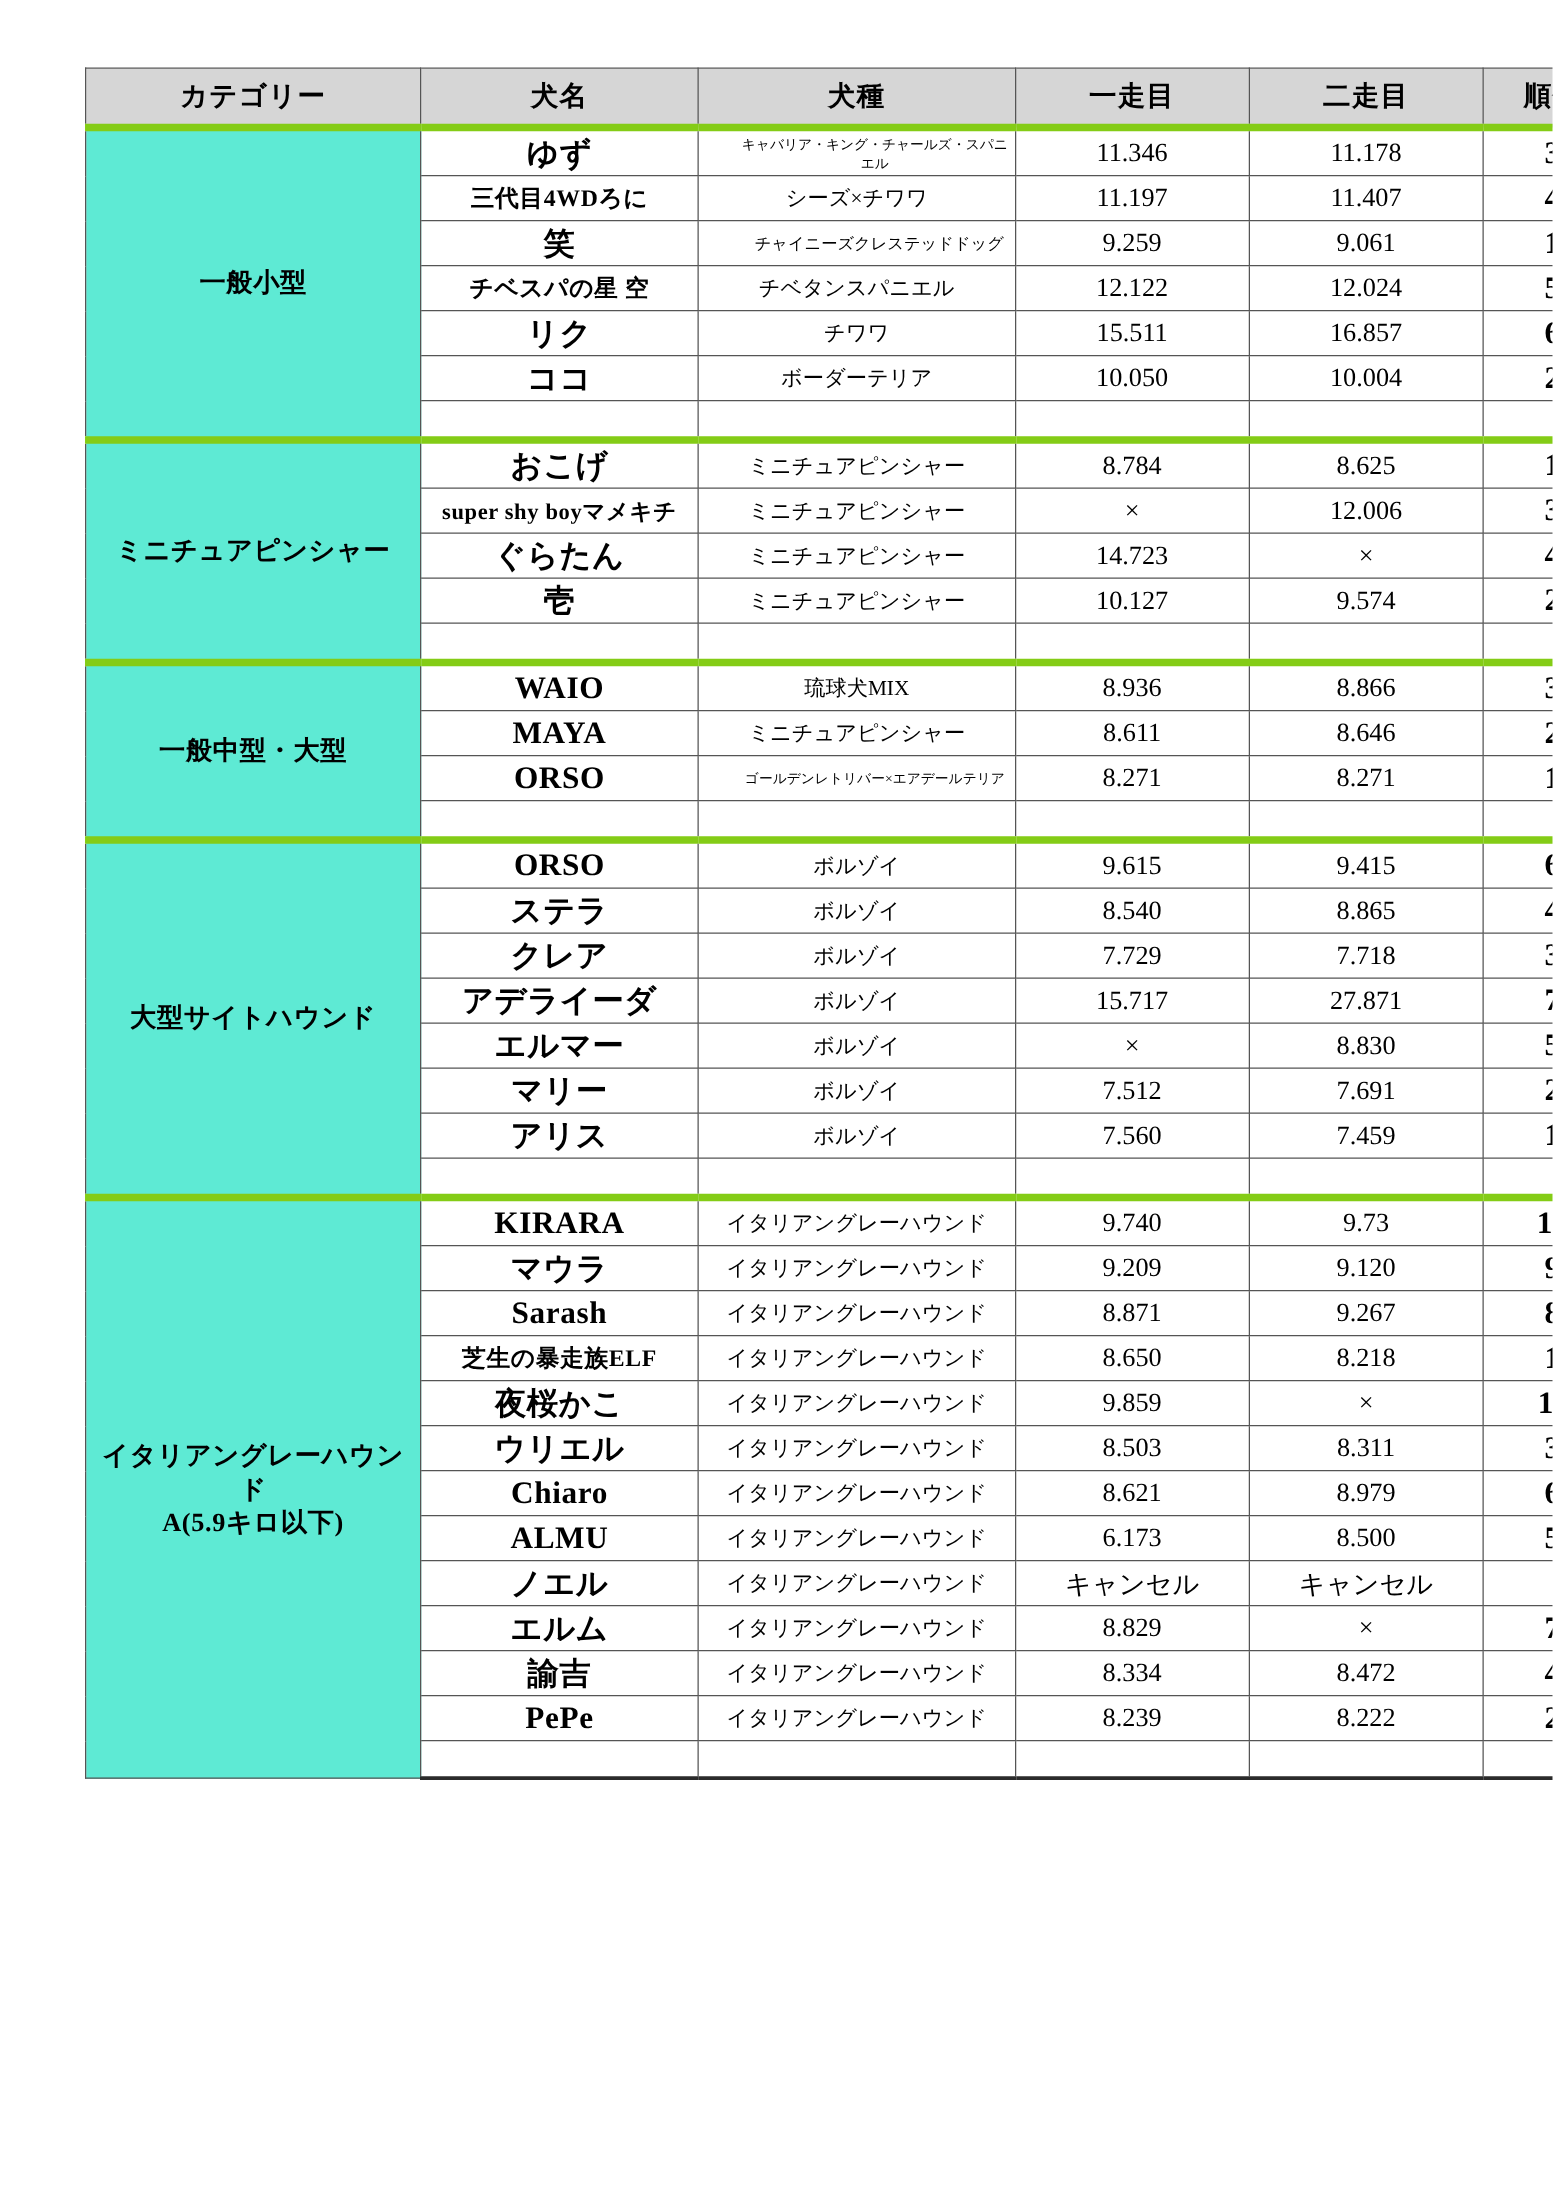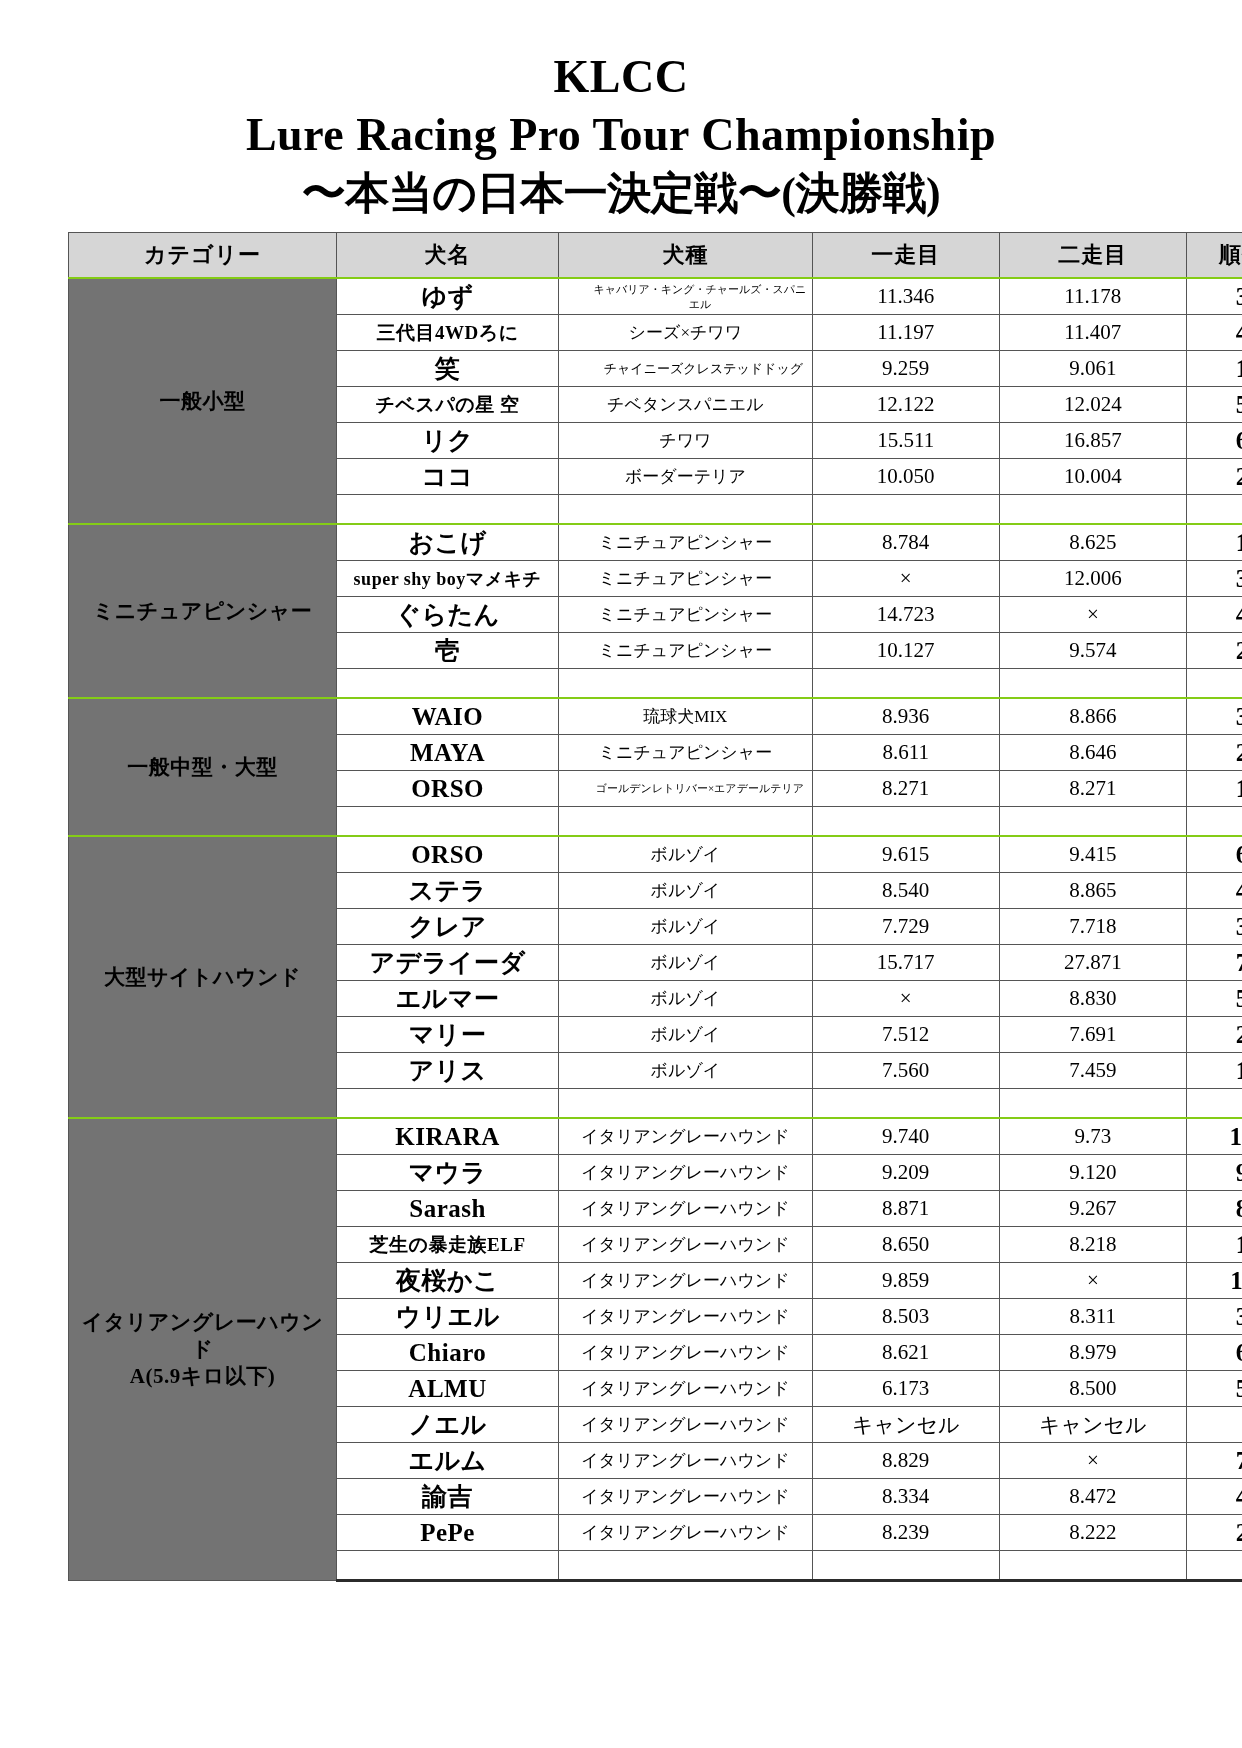--- a/index.html
+++ b/index.html
@@ -65,21 +65,21 @@
     font-family: "Liberation Serif", serif;
   }
   thead th {
     background: #d6d6d6;
     font-size: 22px;
     font-weight: bold;
     height: 44px;
     letter-spacing: 1px;
   }
   td.cat {
-    background: #737373;
+    background: #5eead4;
     font-size: 21px;
     font-weight: bold;
     letter-spacing: 0.5px;
     line-height: 1.3;
   }
   td.name {
     font-size: 25px;
     font-weight: bold;
     height: 35px;
     letter-spacing: 0.5px;
@@ -96,41 +96,36 @@
     font-size: 21px;
   }
   td.rank {
     font-size: 25px;
     font-weight: bold;
   }
   tr.spacer td {
     height: 28px;
   }
   tr.group-start td, tr.group-start th {
-    border-top: 2px solid #84cc16;
+    border-top: 6px solid #84cc16;
   }
   tr.last-row td {
     border-bottom: 3px solid #2b2b2b;
   }
   .cat-inner {
     display: block;
     padding: 0 4px;
     white-space: pre-line;
   }
 </style>
 </head>
 <body>
 
 <div class="page">
 
-  <div class="title-block">
-    <div class="title-line1">KLCC</div>
-    <div class="title-line2">Lure  Racing  Pro Tour Championship</div>
-    <div class="title-line3">〜本当の日本一決定戦〜(決勝戦)</div>
-  </div>
 
   <table class="results">
     <colgroup>
       <col class="c-cat">
         <col class="c-name">
         <col class="c-breed">
       <col class="c-r1">
         <col class="c-r2">
         <col class="c-rank">
     </colgroup>

